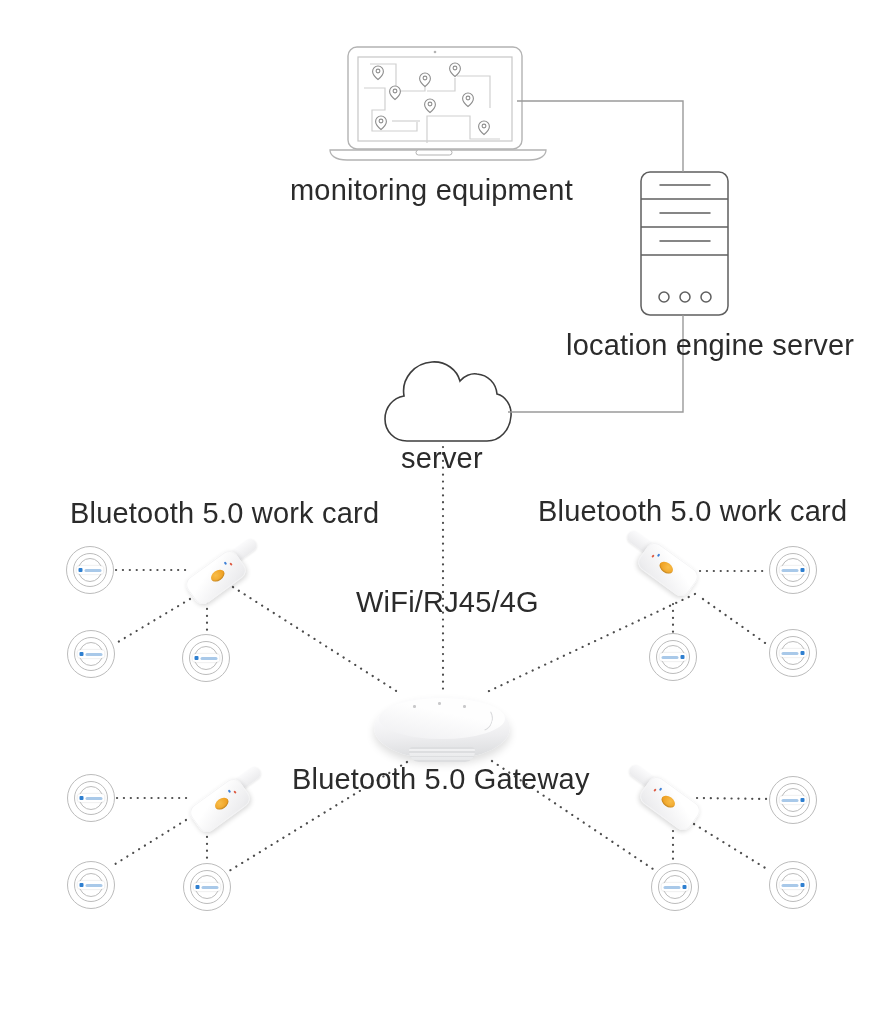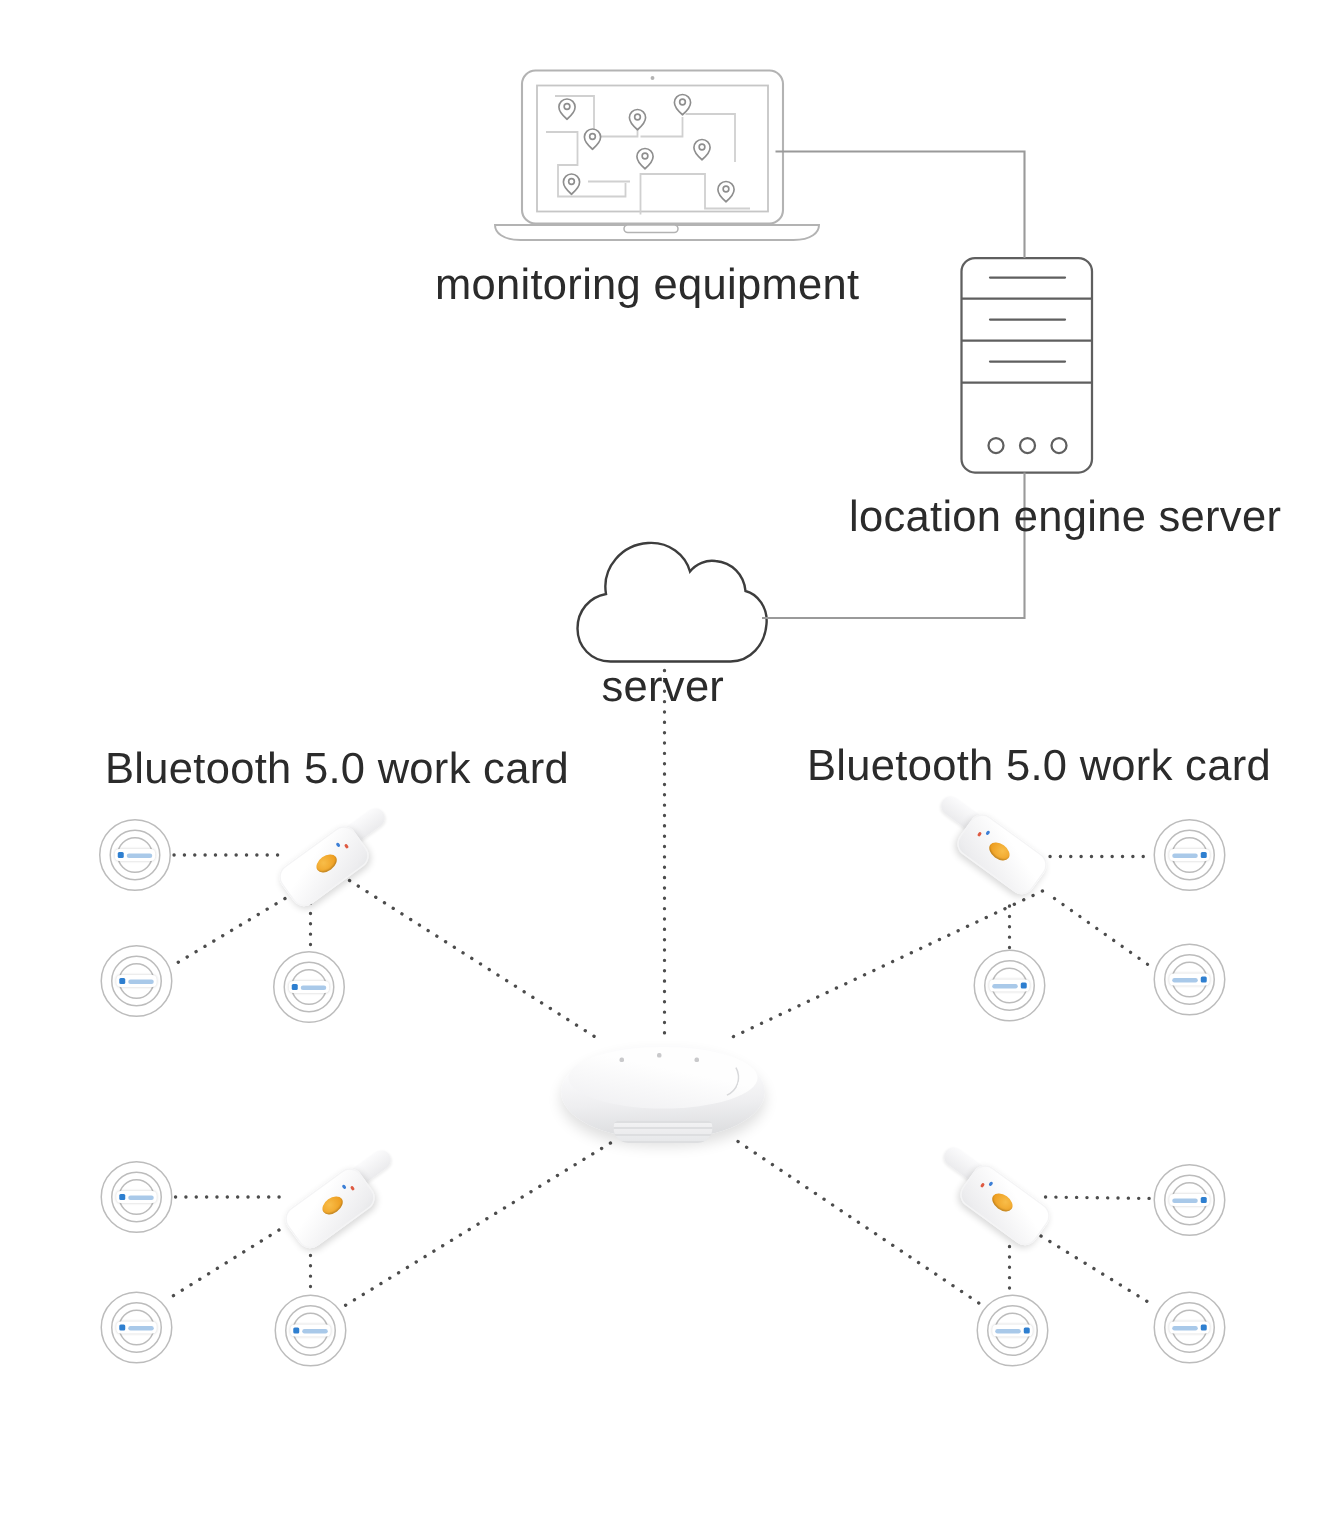--- a/index.html
+++ b/index.html
@@ -314,14 +314,16 @@
     <span class="d d1"></span>
       <span class="d d2"></span>
       <span class="d d3"></span>
   </div>
 
   <div class="label" style="left:566px;top:328px">location engine server</div>
   <div class="label" style="left:290px;top:173px">monitoring equipment</div>
   <div class="label" style="left:401px;top:441px">server</div>
   <div class="label" style="left:70px;top:496px">Bluetooth 5.0 work card</div>
   <div class="label" style="left:538px;top:494px">Bluetooth 5.0 work card</div>
+  <div class="label" style="left:356px;top:585px">WiFi/RJ45/4G</div>
+  <div class="label" style="left:292px;top:762px">Bluetooth 5.0 Gateway</div>
 
 </div>
 
 </body></html>

